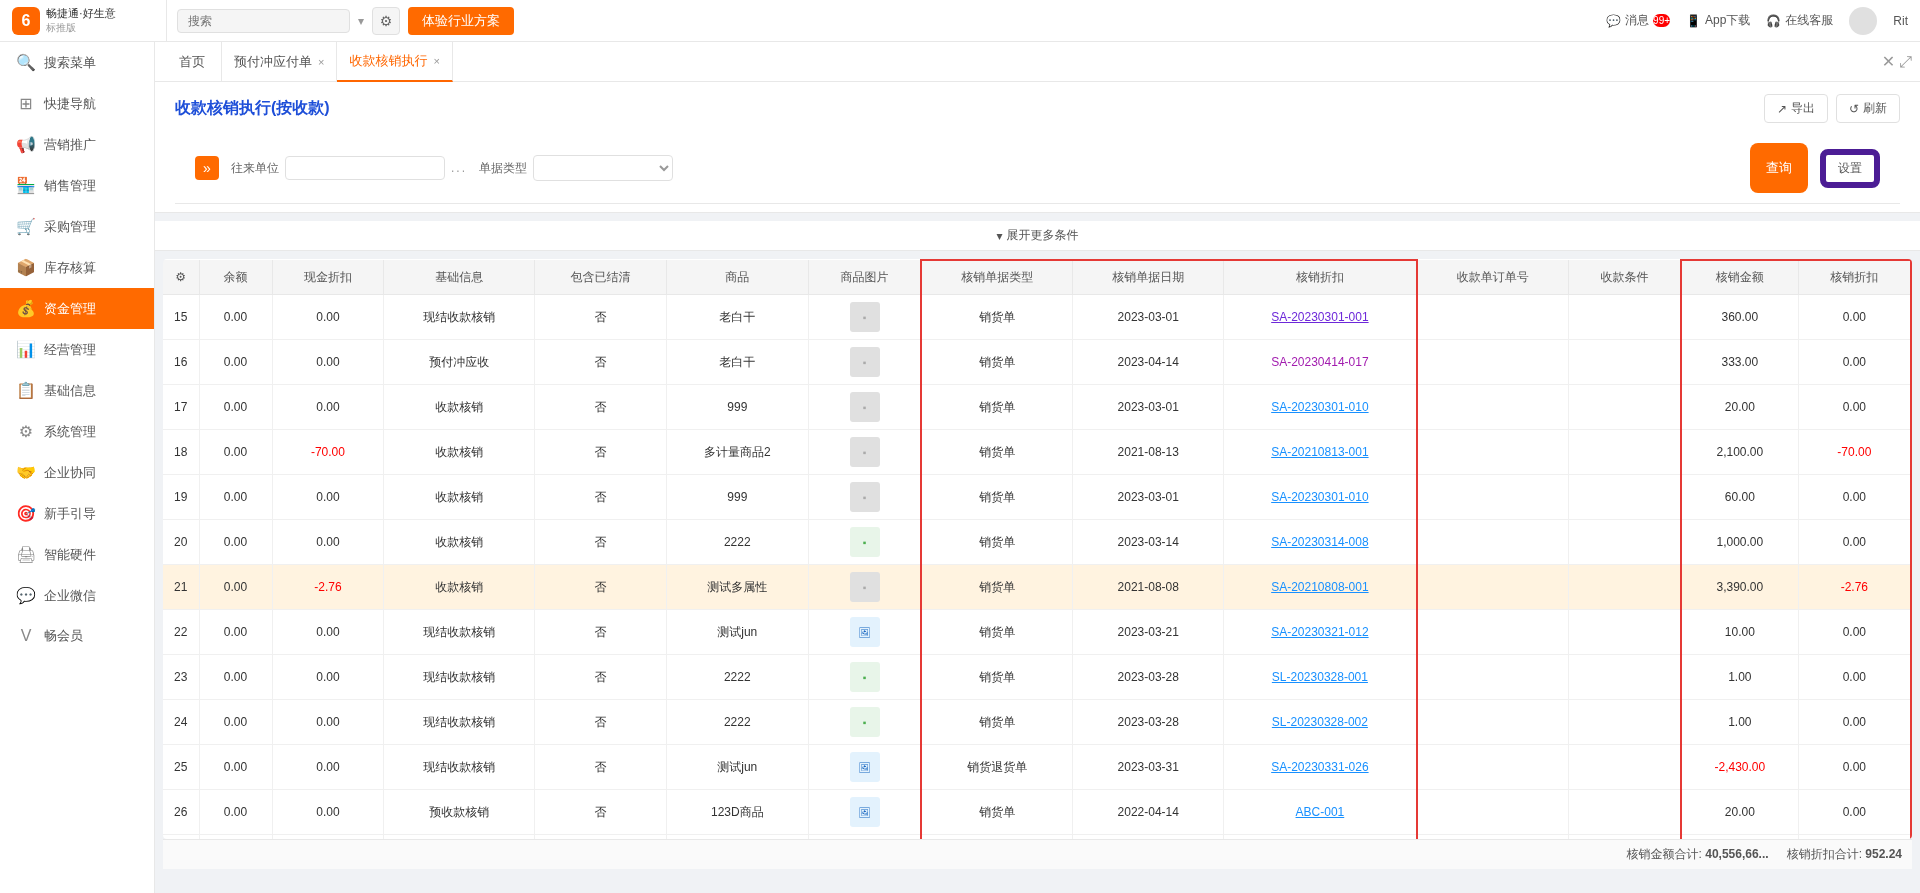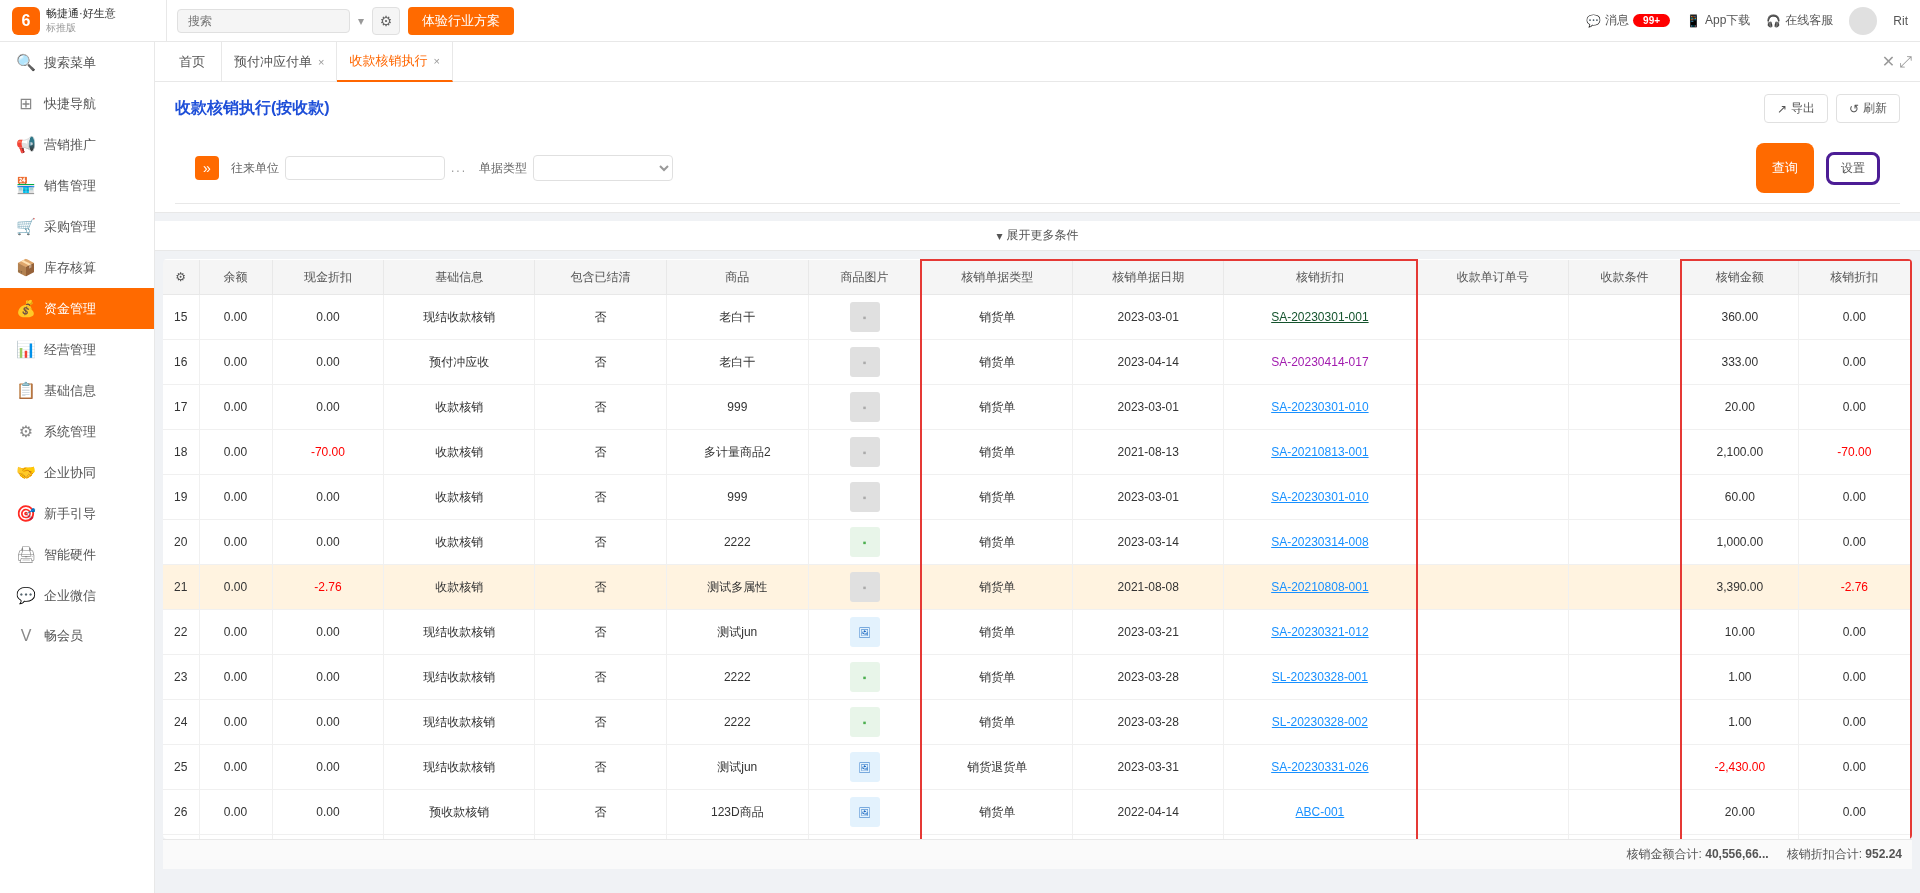--- a/index.html
+++ b/index.html
@@ -77,22 +77,22 @@
       gap: 16px;
       font-size: 12px;
       color: #555;
     }
     .badge-item { display: flex; align-items: center; gap: 4px; cursor: pointer; }
     .badge-red {
       background: #f00;
       color: white;
       border-radius: 10px;
       font-size: 10px;
-      padding: 1px 10px;
-      font-weight: bold;
+      padding: 1px 0;
+      font-weight: normal;
     }
     .user-avatar {
       width: 28px; height: 28px;
       background: #e0e0e0;
       border-radius: 50%;
     }
 
     
     .app-layout {
       display: flex;
@@ -293,21 +293,21 @@
       color: white;
       border: none;
       border-radius: 8px;
       padding: 16px 16px;
       font-size: 13px;
       cursor: pointer;
     }
     .btn-settings {
       background: #fff;
       color: #555;
-      border: 3px solid #4c1d95;
+      border: 6px solid #4c1d95;
       border-radius: 8px;
       padding: 5px 12px;
       font-size: 12px;
       cursor: pointer;
     }
 
     
     .expand-more-row {
       background: #fff;
       display: flex;
@@ -610,21 +610,21 @@
           <tr>
     <td>15</td>
     <td>0.00</td>
     <td class="">0.00</td>
     <td>现结收款核销</td>
     <td>否</td>
     <td>老白干</td>
     <td><div class="img-placeholder">▪</div></td>
     <td class="td-red-left">销货单</td>
     <td class="" style="">2023-03-01</td>
-    <td class="td-red-right" style="color:#14532d; cursor:pointer; text-decoration:underline">SA-20230301-001</td>
+    <td class="td-red-right" style="color:#6d28d9; cursor:pointer; text-decoration:underline">SA-20230301-001</td>
     <td></td>
     <td></td>
     <td class="td-red-left ">360.00</td>
     <td class="td-red-right ">0.00</td>
   </tr>
               <tr>
     <td>16</td>
     <td>0.00</td>
     <td class="">0.00</td>
     <td>预付冲应收</td>

